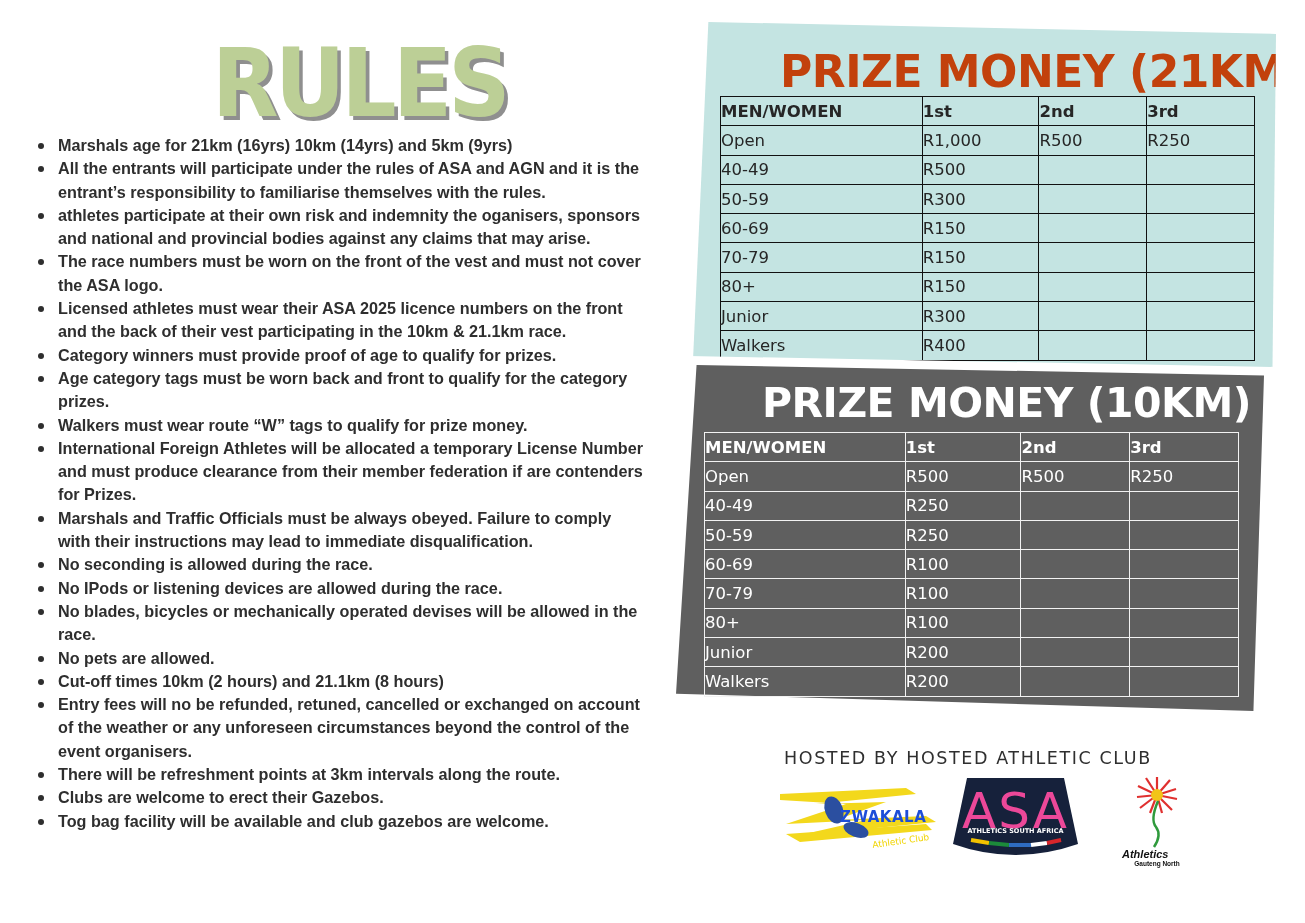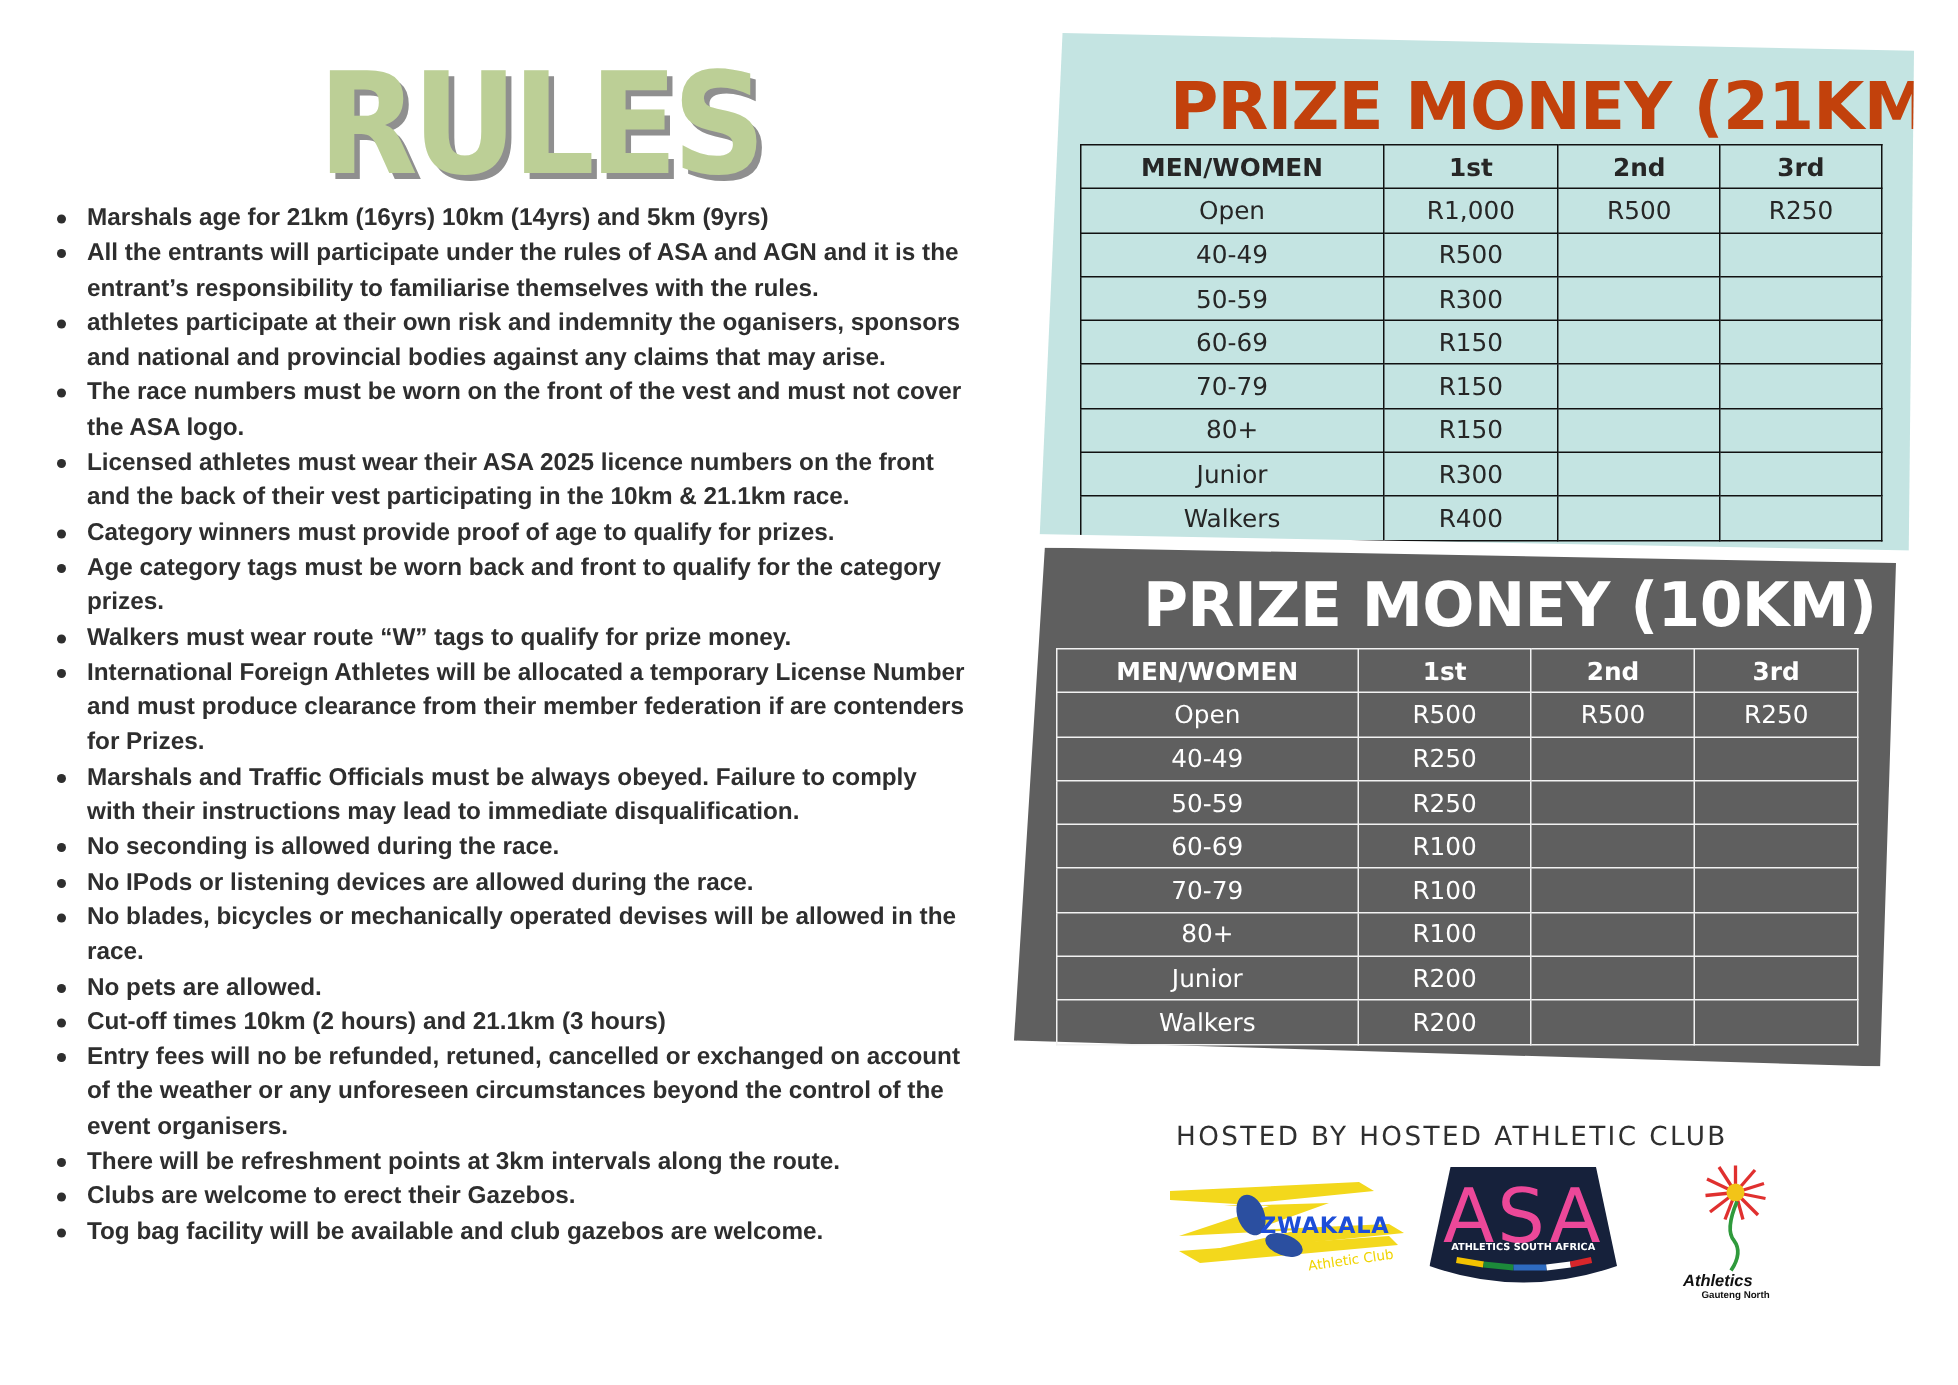--- a/index.html
+++ b/index.html
@@ -36,21 +36,21 @@
     clip-path: polygon(2.8% 0%, 100% 3.3%, 99.4% 96%, 0% 100%);
   }
   .panel-title {
     position: absolute; font-family: "DejaVu Sans", sans-serif; font-weight: bold;
     white-space: nowrap; letter-spacing: -0.5px;
   }
   .panel-21 .panel-title { left: 88px; top: 24px; font-size: 44px; color: #c2410c; }
 
   table.prize {
     position: absolute; border-collapse: collapse;
-    font-family: "DejaVu Sans", sans-serif; font-size: 16.5px; text-align: center;
+    font-family: "DejaVu Sans", sans-serif; font-size: 16.5px; text-align: left;
   }
   table.prize th, table.prize td { height: 29.3px; padding: 0; }
   table.prize th { font-weight: bold; font-size: 16.5px; }
   table.prize td { font-weight: normal; }
 
   .t21 { left: 720px; top: 96px; width: 535px; color: #262626; }
   .t21 th, .t21 td { border: 1.5px solid #111111; }
   .t21 col.c0 { width: 202px; } .t21 col.c1 { width: 117px; }
   .t21 col.c2 { width: 108px; } .t21 col.c3 { width: 108px; }
 
@@ -119,21 +119,21 @@
   <li><span class="bullet"></span><span>Licensed athletes must wear their ASA 2025 licence numbers on the front and the back of their vest participating in the 10km &amp; 21.1km race.</span></li>
   <li><span class="bullet"></span><span>Category winners must provide proof of age to qualify for prizes.</span></li>
   <li><span class="bullet"></span><span>Age category tags must be worn back and front to qualify for the category prizes.</span></li>
   <li><span class="bullet"></span><span>Walkers must wear route “W” tags to qualify for prize money.</span></li>
   <li><span class="bullet"></span><span>International Foreign Athletes will be allocated a temporary License Number and must produce clearance from their member federation if are contenders for Prizes.</span></li>
   <li><span class="bullet"></span><span>Marshals and Traffic Officials must be always obeyed. Failure to comply with their instructions may lead to immediate disqualification.</span></li>
   <li><span class="bullet"></span><span>No seconding is allowed during the race.</span></li>
   <li><span class="bullet"></span><span>No IPods or listening devices are allowed during the race.</span></li>
   <li><span class="bullet"></span><span>No blades, bicycles or mechanically operated devises will be allowed in the race.</span></li>
   <li><span class="bullet"></span><span>No pets are allowed.</span></li>
-  <li><span class="bullet"></span><span>Cut-off times 10km (2 hours) and 21.1km (3 hours)</span></li>
+  <li><span class="bullet"></span><span>Cut-off times 10km (2 hours) and 21.1km (8 hours)</span></li>
   <li><span class="bullet"></span><span>Entry fees will no be refunded, retuned, cancelled or exchanged on account of the weather or any unforeseen circumstances beyond the control of the event organisers.</span></li>
   <li><span class="bullet"></span><span>There will be refreshment points at 3km intervals along the route.</span></li>
   <li><span class="bullet"></span><span>Clubs are welcome to erect their Gazebos.</span></li>
   <li><span class="bullet"></span><span>Tog bag facility will be available and club gazebos are welcome.</span></li>
 </ul>
 
 <div class="panel-21">
   <div class="panel-title">PRIZE MONEY (21KM)</div>
 </div>
 

